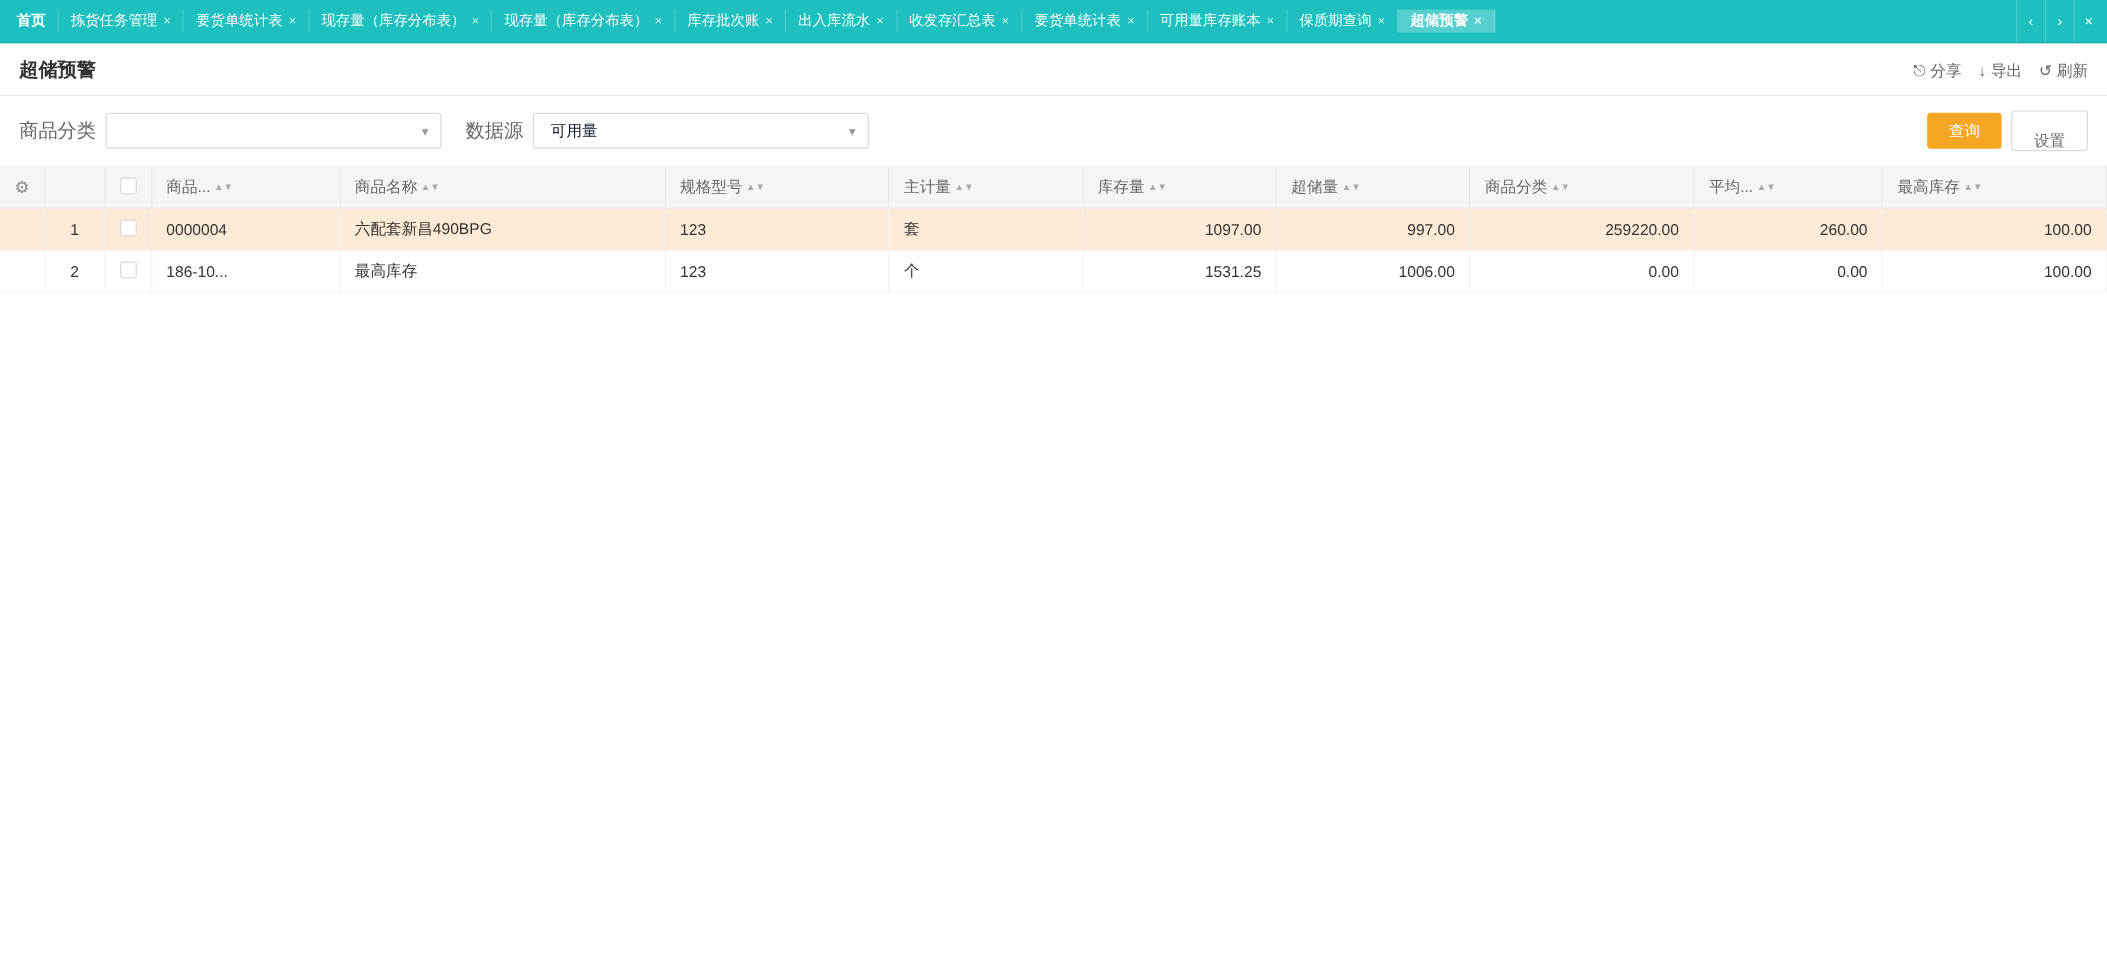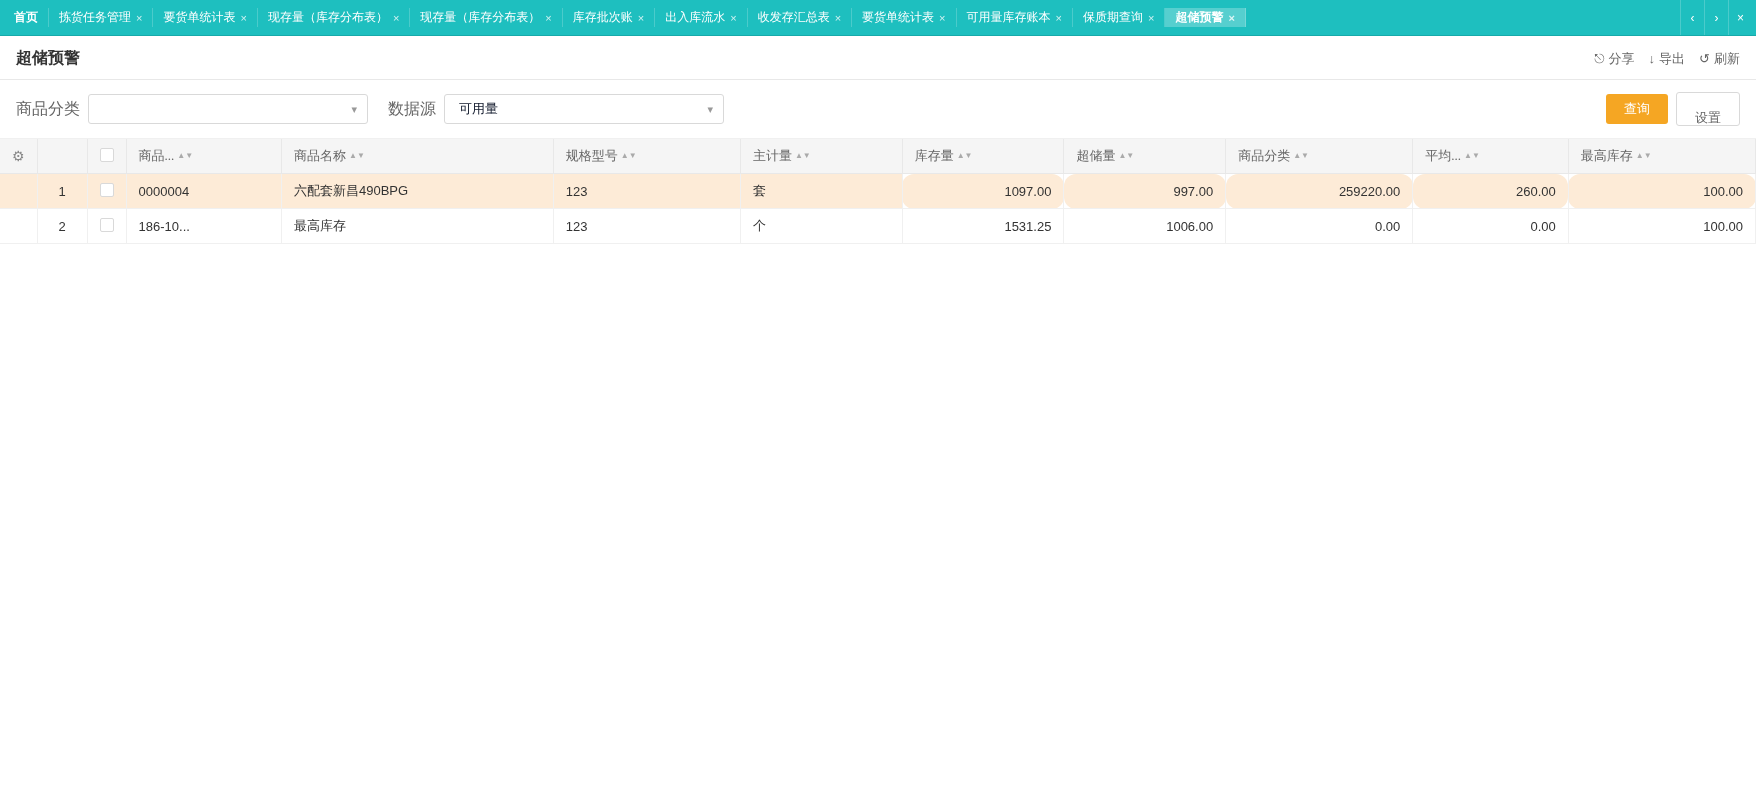--- a/index.html
+++ b/index.html
@@ -154,32 +154,32 @@
     thead th {
       padding: 8px 12px;
       text-align: left;
       color: #666;
       font-weight: normal;
       white-space: nowrap;
       border-right: 1px solid #e8e8e8;
       cursor: pointer;
       user-select: none;
     }
-    .th-sort { display: flex; align-items: center; gap: 3px; font-family: Liberation Serif, serif; }
+    .th-sort { display: flex; align-items: center; gap: 3px; }
     .sort-icons { display: flex; flex-direction: column; font-size: 8px; line-height: 1; color: #aaa; }
     tbody tr { border-bottom: 1px solid #f0f0f0; }
     tbody tr.row-highlighted { background: #fdebd7; }
     tbody td {
       padding: 8px 12px;
       color: #333;
       white-space: nowrap;
       border-right: 1px solid #f0f0f0;
     }
     .td-center { text-align: center; }
-    .td-right { text-align: right; border-radius: 12px; }
+    .td-right { text-align: right; }
     .col-index { width: 50px; text-align: center; }
     .col-check { width: 36px; text-align: center; }
     .col-gear { width: 36px; text-align: center; }
 
     
     .custom-checkbox {
       width: 14px;
       height: 14px;
       border: 1px solid #d9d9d9;
       background: #fff;

